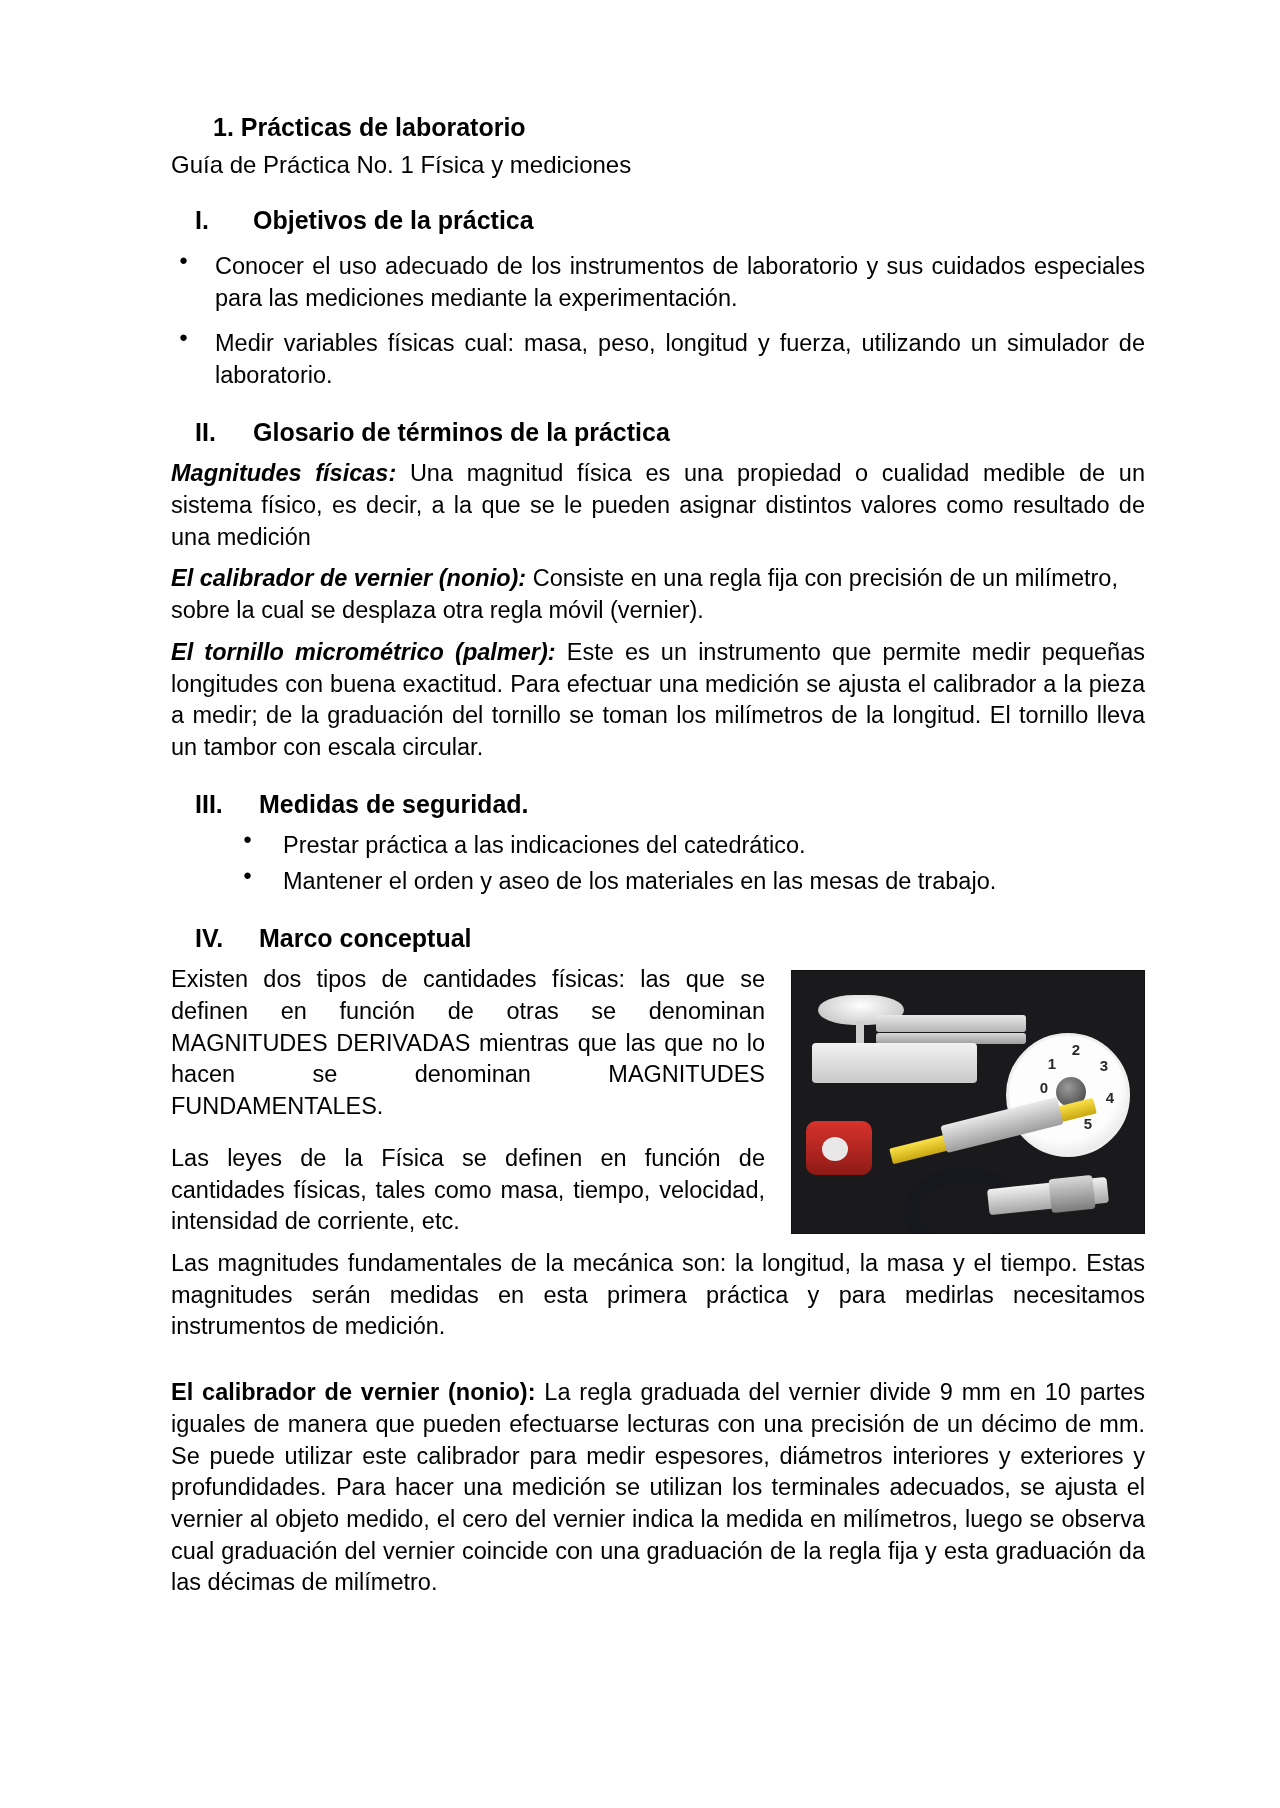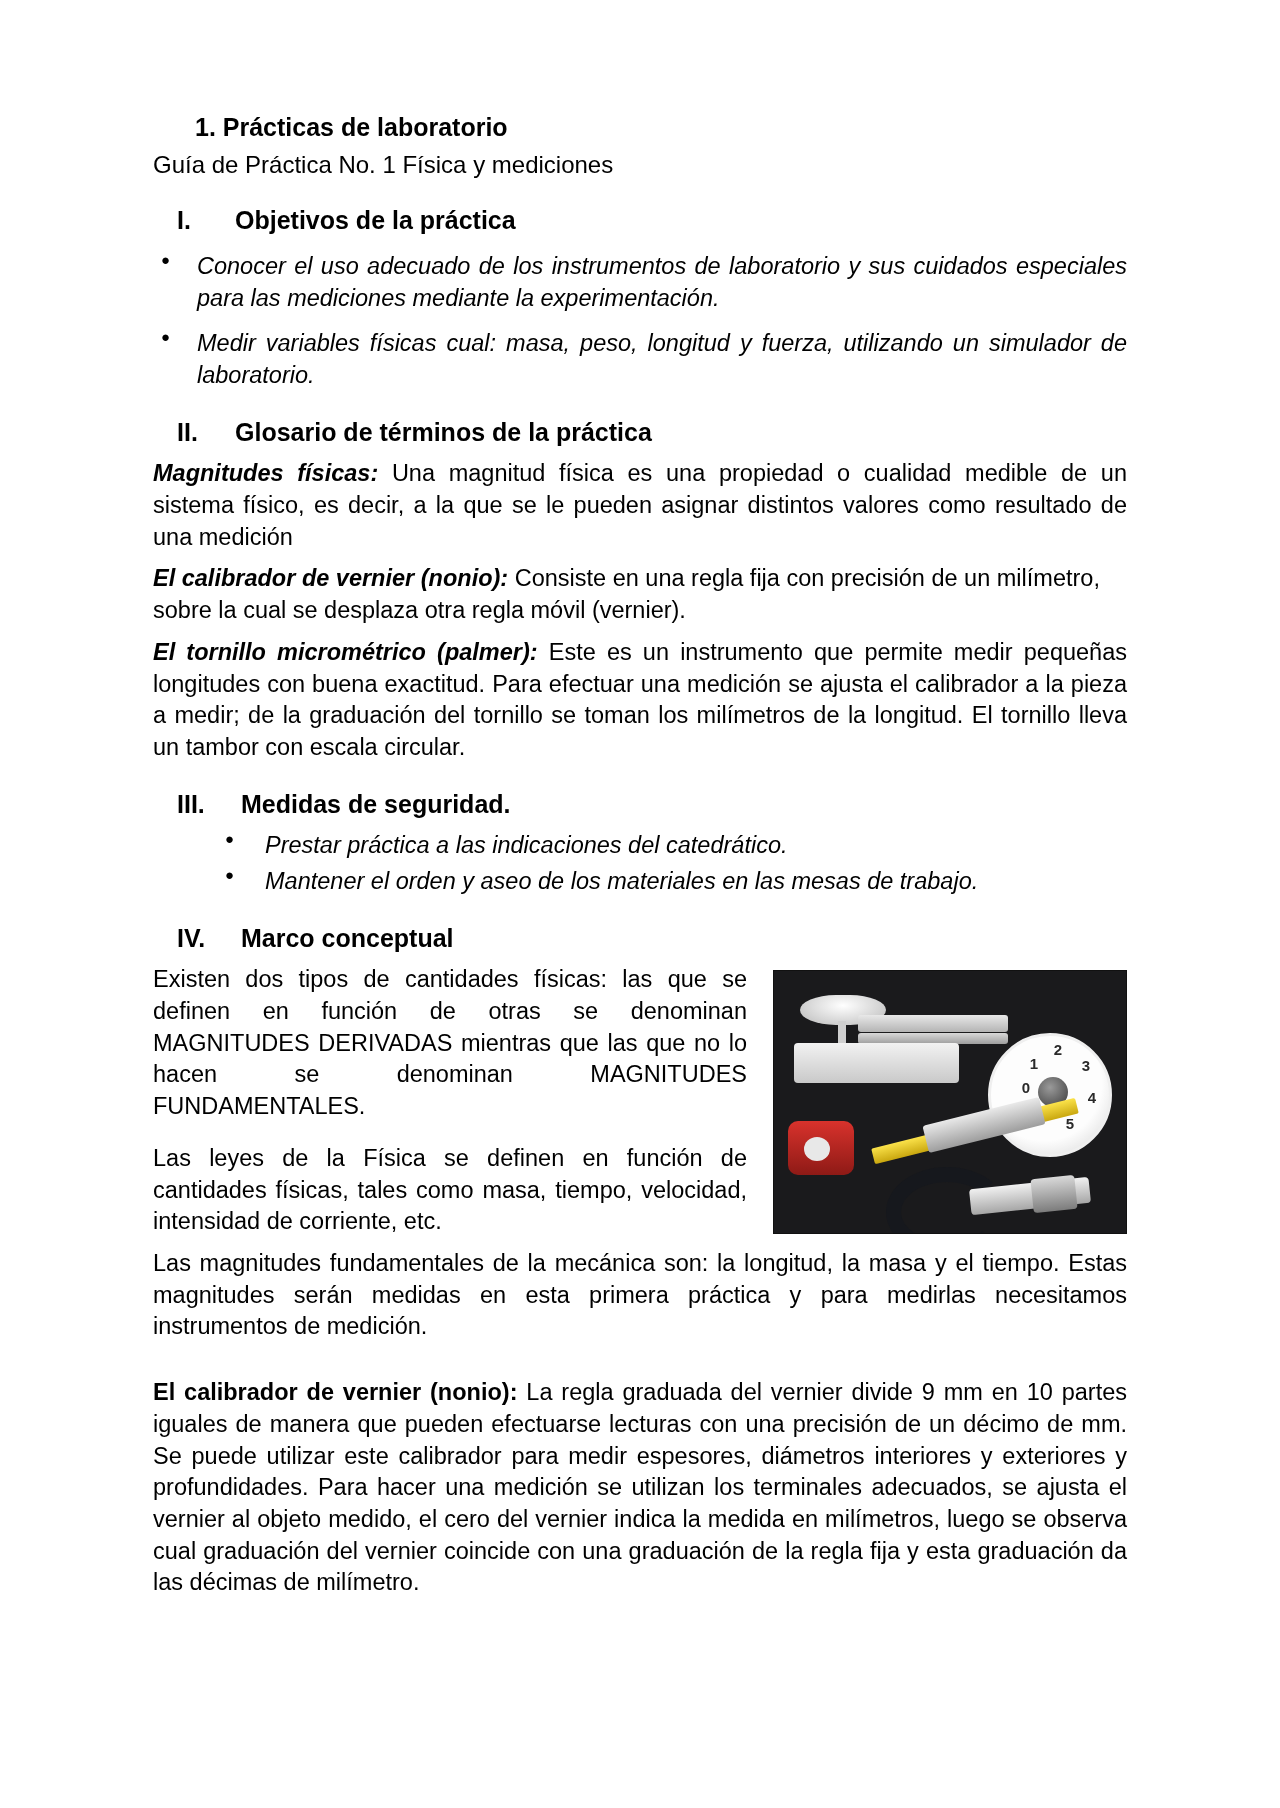--- a/index.html
+++ b/index.html
@@ -15,20 +15,21 @@
     position: relative;
     width: 1280px;
     height: 1808px;
     background: #ffffff;
     box-sizing: border-box;
     padding: 112px 153px 0 153px;
     overflow: hidden;
   }
   .content {
     width: 974px;
+    margin-left: 18px;
   }
 
   
   h1.doc-h1 {
     font-size: 25px;
     font-weight: bold;
     margin: 0 0 0 0;
     padding-left: 42px;
     line-height: 1.25;
   }
@@ -65,21 +66,20 @@
     font-weight: bold;
     font-style: italic;
   }
   .lead-b { font-weight: bold; }
 
   
   ul.bullets {
     list-style: none;
     margin: 10px 0 0 0;
     padding: 0;
-    font-style: italic;
   }
   ul.bullets li {
     position: relative;
     font-size: 23.5px;
     line-height: 1.35;
     padding-left: 44px;
     margin-top: 14px;
     text-align: justify;
   }
   ul.bullets li::before {

